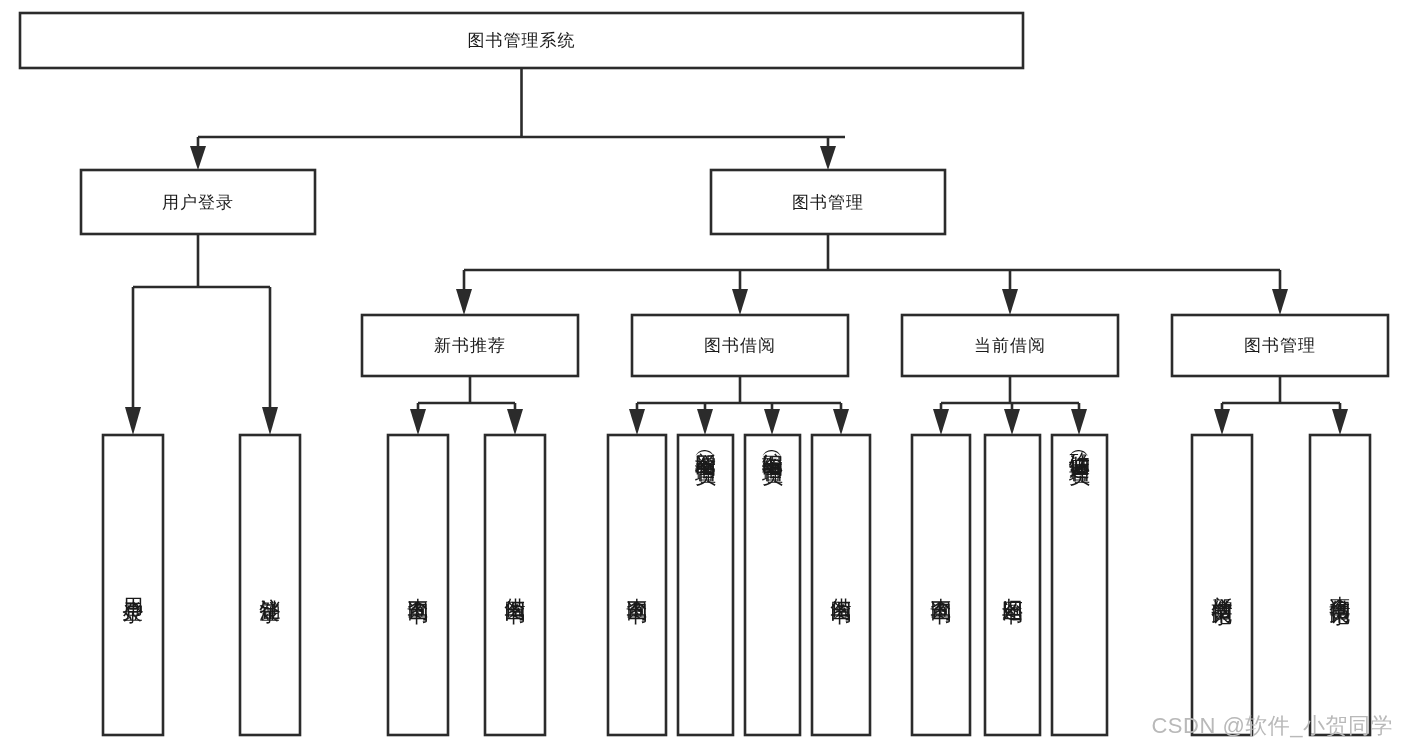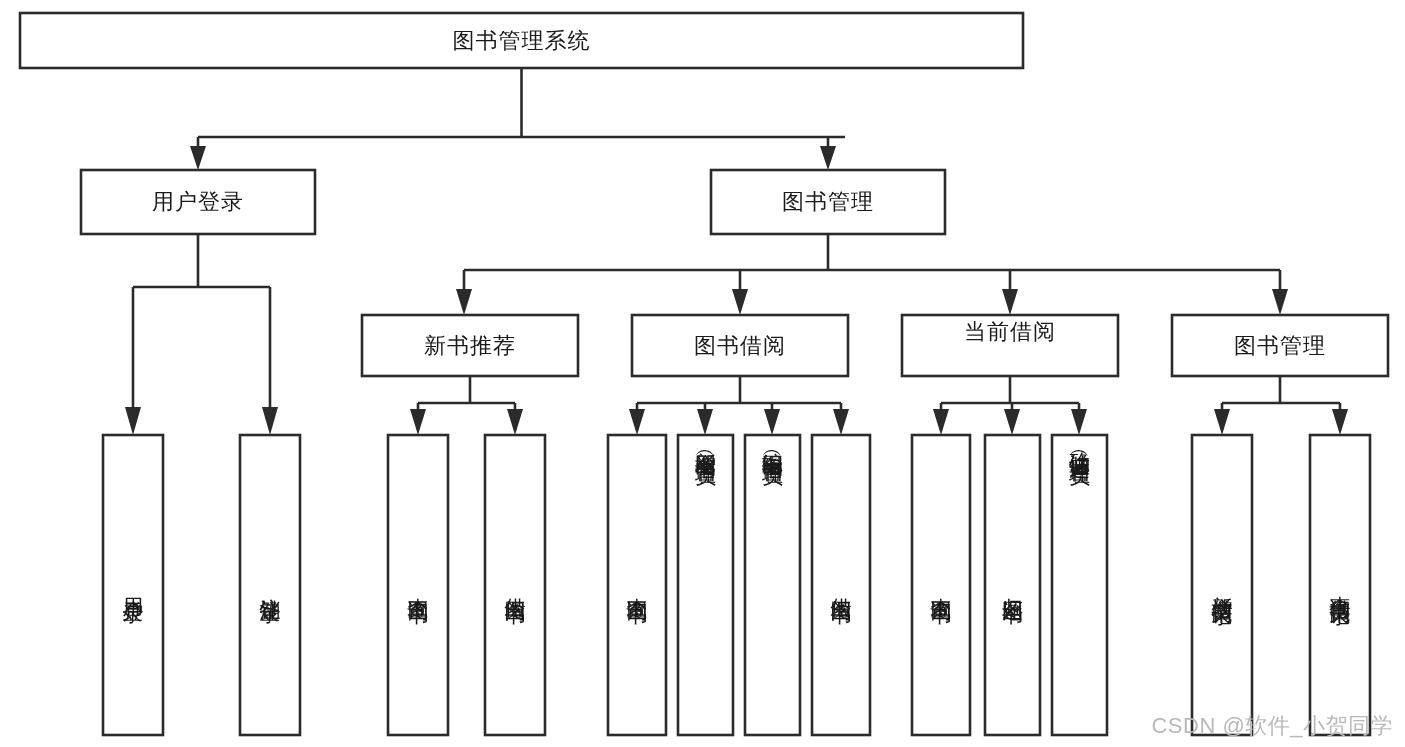--- a/index.html
+++ b/index.html
@@ -60,21 +60,21 @@
   }
   .hlabel-wrap {
     position: absolute;
     display: flex;
     align-items: center;
     justify-content: center;
     pointer-events: none;
   }
   .hlabel-text {
     font-family: "Liberation Sans", "DejaVu Sans", sans-serif;
-    font-size: 22px;
+    font-size: 17px;
     color: #1a1a1a;
     letter-spacing: 1px;
     white-space: nowrap;
   }
   #watermark {
     position: absolute;
     right: 12px;
     bottom: 6px;
     font-family: "Liberation Sans", "DejaVu Sans", sans-serif;
     font-size: 22px;
@@ -202,21 +202,21 @@
   <div class="hlabel-wrap" style="left:711px; top:170px; width:234px; height:64px;">
     <span class="hlabel-text">图书管理</span>
   </div>
 
   <div class="hlabel-wrap" style="left:632px;  top:315px; width:216px; height:61px;">
     <span class="hlabel-text">图书借阅</span>
   </div>
   <div class="hlabel-wrap" style="left:362px;  top:315px; width:216px; height:61px;">
     <span class="hlabel-text">新书推荐</span>
   </div>
-  <div class="hlabel-wrap" style="left:902px;  top:301px; width:216px; height:61px;">
+  <div class="hlabel-wrap" style="left:902px;  top:315px; width:216px; height:61px;">
     <span class="hlabel-text">当前借阅</span>
   </div>
   <div class="hlabel-wrap" style="left:1172px; top:315px; width:216px; height:61px;">
     <span class="hlabel-text">图书管理</span>
   </div>
 
   <div class="vlabel-wrap" style="left:103px; top:435px; width:60px; height:300px;">
     <span class="vlabel-text">用户登录</span>
   </div>
   <div class="vlabel-wrap" style="left:240px; top:435px; width:60px; height:300px;">

